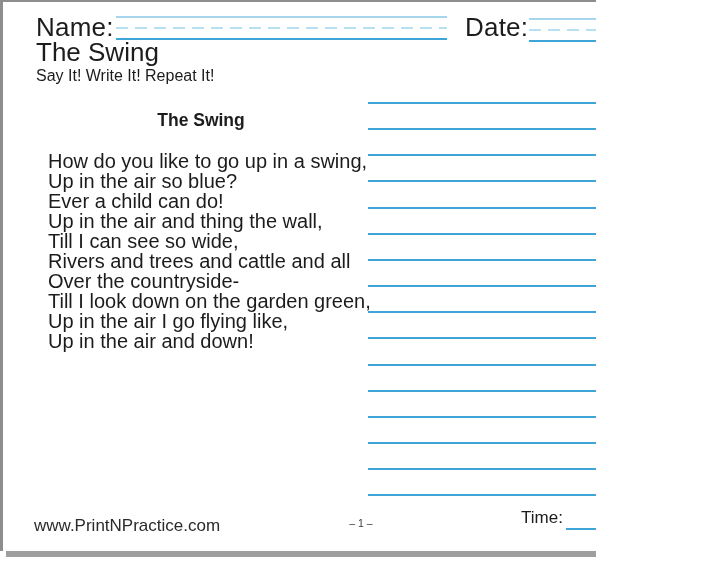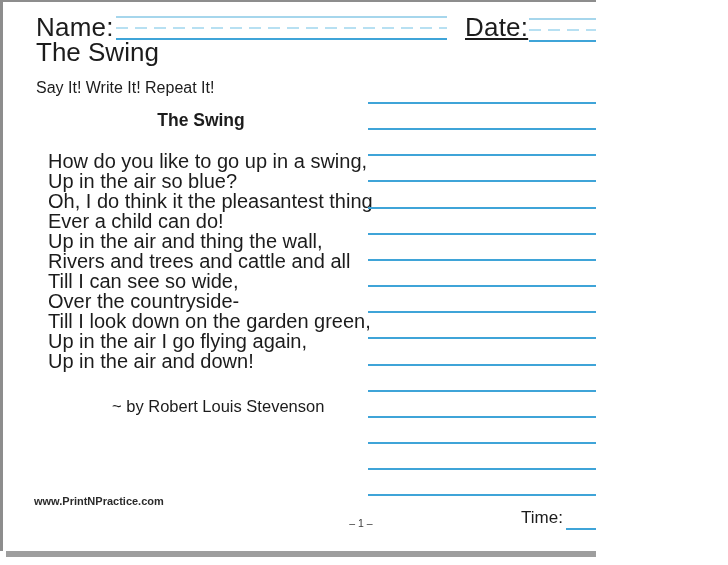--- a/index.html
+++ b/index.html
@@ -41,67 +41,65 @@
   .guide-top { top: 0;  background: var(--guide-light, #a6d6ec); }
   .guide-mid { top: 11px;
     background: repeating-linear-gradient(90deg,
       var(--guide-dash, #b7e0f2) 0 12px, transparent 12px 19px); }
   .guide-bot { top: 22px; background: var(--rule-blue, #3fa4d8); }
 
   .practice-lines { left: 368px; top: 102px; width: 325px; height: 400px; }
   .practice-line { position: absolute; left: 0; width: 100%; height: 2px;
     background: var(--rule-blue, #3fa4d8); }
 
-  .footer-website { left: 34px; top: 495px; font-size: 11px; font-weight: bold; color: #2b2b2b; }
+  .footer-website { left: 34px; top: 516px; font-size: 17px; font-weight: normal; color: #2b2b2b; }
   .footer-pagenum { left: 300px; top: 517px; width: 122px; text-align: center;
     font-size: 10.5px; color: #3a3a3a; }
   .time-label { left: 521px; top: 508px; font-size: 17px; line-height: 20px; }
   .time-line { left: 566px; top: 528px; width: 121px; height: 2px;
     background: var(--rule-blue, #3fa4d8); }
 </style>
 </head>
 <body>
 
 <div class="canvas">
   <div class="page"></div>
 
   <div class="abs big-label" style="left:36px; top:12px;">Name:</div>
   <div class="abs guide-group" style="left:116px; top:16px; width:331px;">
     <div class="guide-line guide-top"></div>
     <div class="guide-line guide-mid"></div>
     <div class="guide-line guide-bot"></div>
   </div>
 
-  <div class="abs big-label" style="left:465px; top:12px;text-decoration:underline;">Date:</div>
+  <div class="abs big-label" style="left:465px; top:12px;">Date:</div>
   <div class="abs guide-group" style="left:529px; top:18px; width:166px;">
     <div class="guide-line guide-top"></div>
     <div class="guide-line guide-mid"></div>
     <div class="guide-line guide-bot"></div>
   </div>
 
   <div class="abs sheet-title" style="left:36px; top:37px;">The Swing</div>
-  <div class="abs sheet-subtitle" style="left:36px; top:78px;">Say It! Write It! Repeat It!</div>
+  <div class="abs sheet-subtitle" style="left:36px; top:66px;">Say It! Write It! Repeat It!</div>
 
   <div class="abs poem-heading">The Swing</div>
 
   <div class="abs poem">
     <div>How do you like to go up in a swing,</div>
     <div>Up in the air so blue?</div>
-    <div>Oh, I do think it the pleasantest thing</div>
     <div>Ever a child can do!</div>
     <div>Up in the air and thing the wall,</div>
+    <div>Till I can see so wide,</div>
     <div>Rivers and trees and cattle and all</div>
-    <div>Till I can see so wide,</div>
     <div>Over the countryside-</div>
     <div>Till I look down on the garden green,</div>
-    <div>Up in the air I go flying again,</div>
+    <div>Up in the air I go flying like,</div>
     <div>Up in the air and down!</div>
   </div>
 
-  <div class="abs attribution">~ by Robert Louis Stevenson</div>
 
   <div class="abs practice-lines">
       <div class="practice-line" style="top: 0px;"></div>
       <div class="practice-line" style="top: 26px;"></div>
       <div class="practice-line" style="top: 52px;"></div>
       <div class="practice-line" style="top: 78px;"></div>
       <div class="practice-line" style="top: 105px;"></div>
       <div class="practice-line" style="top: 131px;"></div>
       <div class="practice-line" style="top: 157px;"></div>
       <div class="practice-line" style="top: 183px;"></div>

